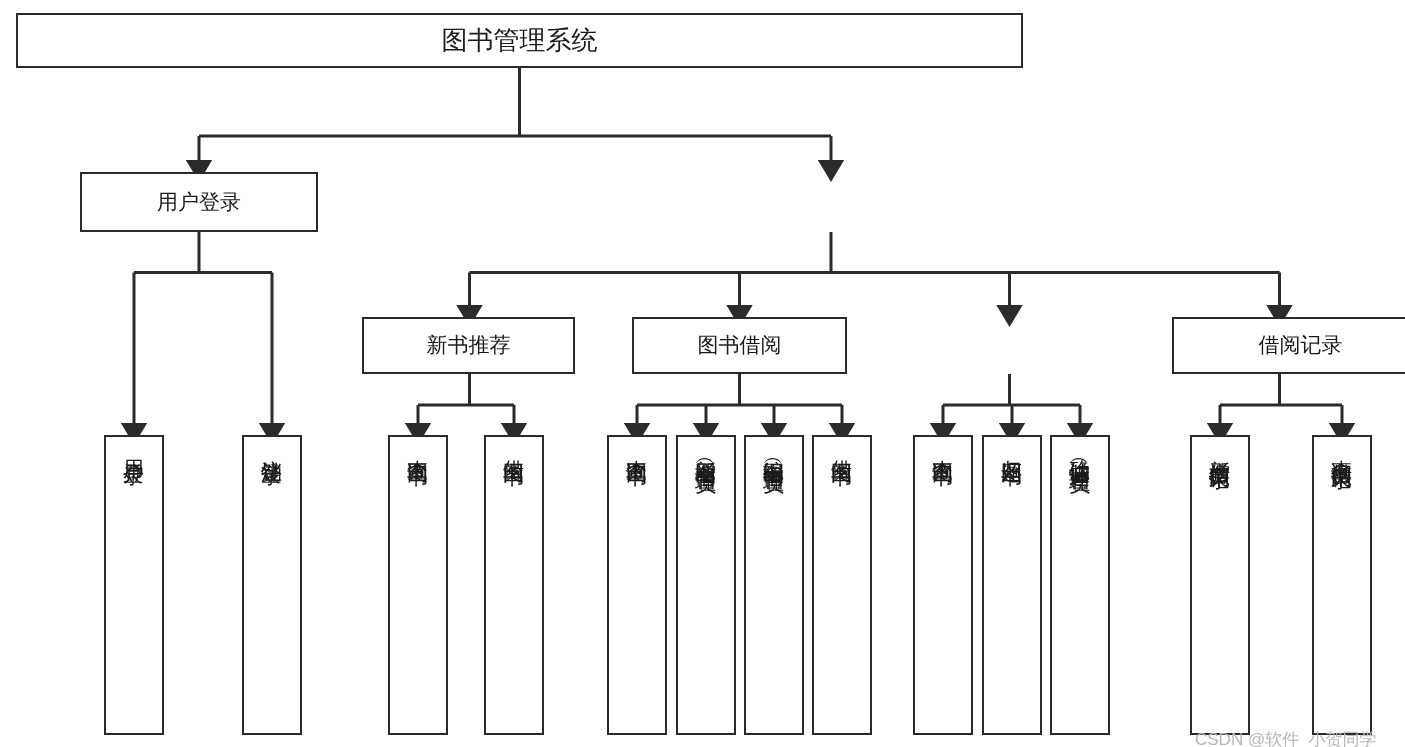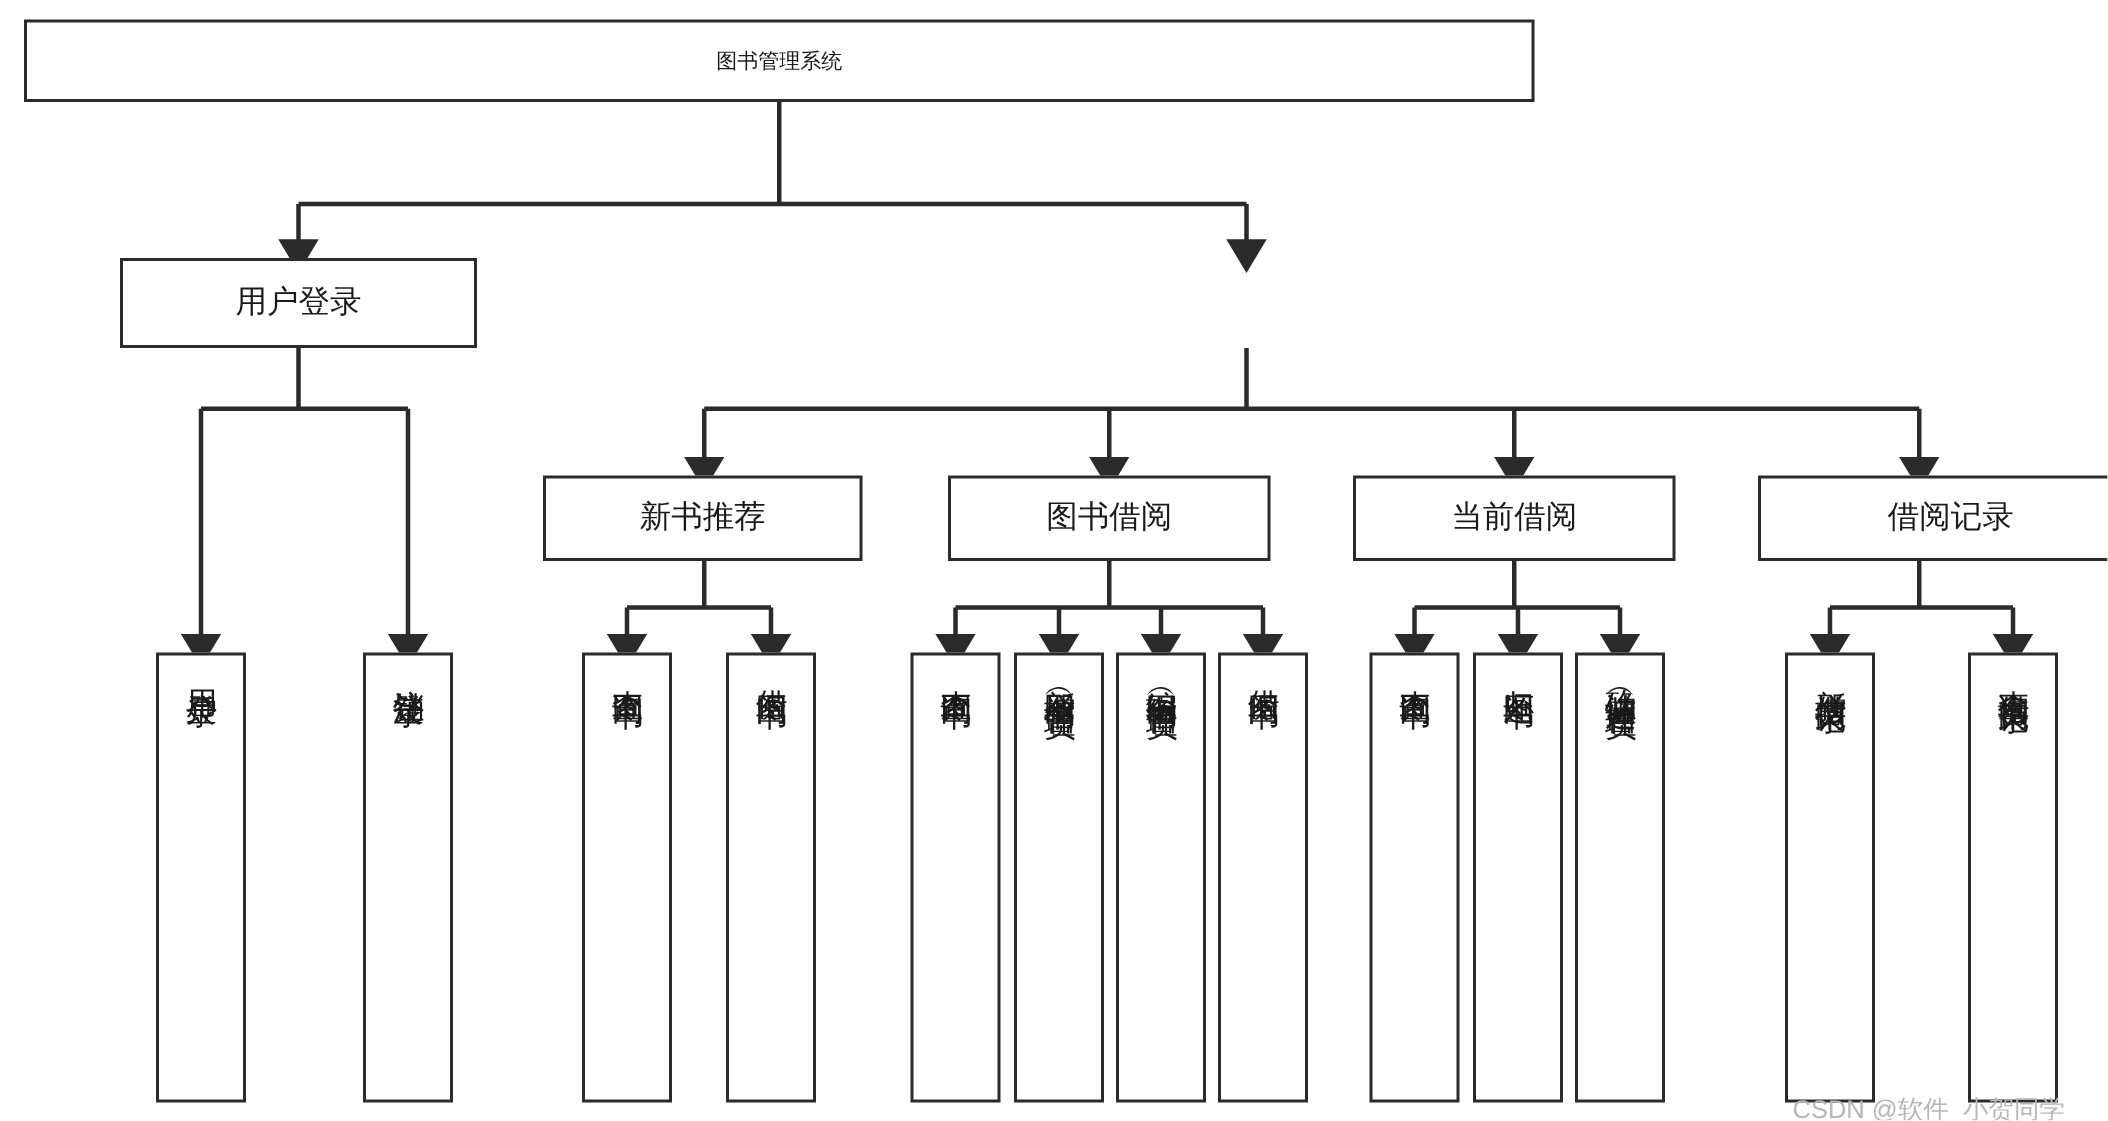--- a/index.html
+++ b/index.html
@@ -38,21 +38,21 @@
   .node-label {
     display: block;
     text-align: center;
     line-height: 1.15;
     white-space: nowrap;
   }
   .node.horizontal .node-label {
     font-size: 21px;
   }
   .node.root .node-label {
-    font-size: 14px;
+    font-size: 26px;
   }
   .node.vertical {
     align-items: flex-start;
     justify-content: center;
     padding-top: 6px;
   }
   .node.vertical .node-label {
     writing-mode: vertical-rl;
     text-orientation: upright;
     font-size: 21px;
@@ -133,23 +133,20 @@
   <div class="node horizontal" style="left:80px; top:172px; width:238px; height:60px;">
     <span class="node-label">用户登录</span>
   </div>
 
   <div class="node horizontal" style="left:362px; top:317px; width:213px; height:57px;">
     <span class="node-label">新书推荐</span>
   </div>
   <div class="node horizontal" style="left:632px; top:317px; width:215px; height:57px;">
     <span class="node-label">图书借阅</span>
   </div>
-  <div class="node horizontal" style="left:902px; top:317px; width:215px; height:57px;">
-    <span class="node-label">当前借阅</span>
-  </div>
   <div class="node horizontal" style="left:1172px; top:317px; width:257px; height:57px;">
     <span class="node-label">借阅记录</span>
   </div>
 
   <div class="node vertical" style="left:104px; top:435px; width:60px; height:300px;">
     <span class="node-label">用户登录</span>
   </div>
   <div class="node vertical" style="left:242px; top:435px; width:60px; height:300px;">
     <span class="node-label">注销登录</span>
   </div>

